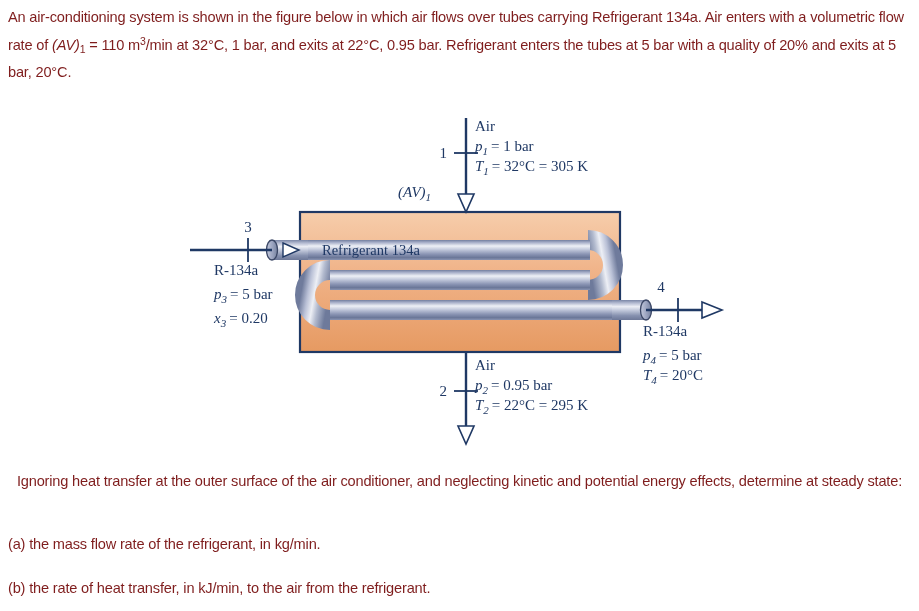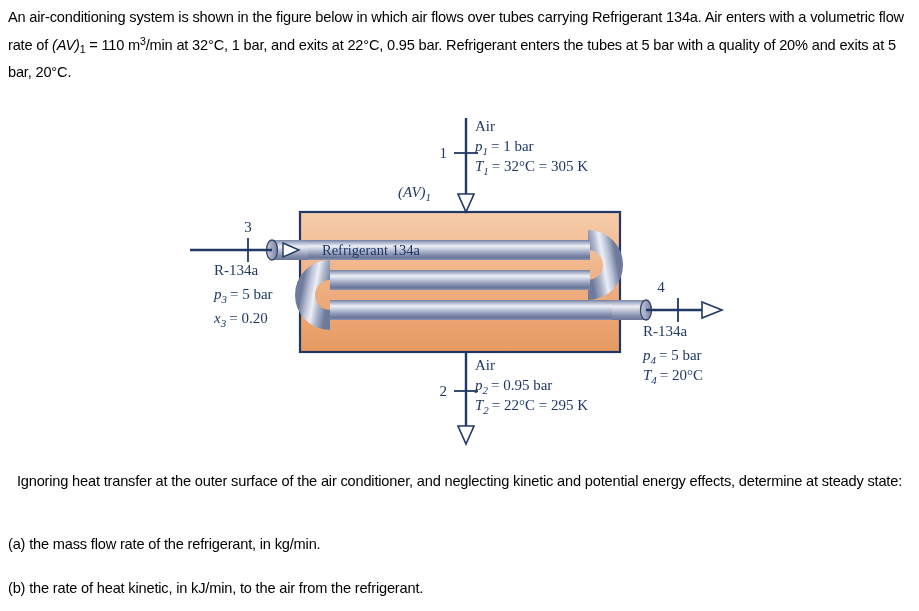--- a/index.html
+++ b/index.html
@@ -12,21 +12,21 @@
     width: 919px;
     height: 611px;
     position: relative;
     font-family: "Liberation Sans", sans-serif;
     overflow: hidden;
   }
   .problem-text {
     position: absolute;
     left: 8px;
     width: 903px;
-    color: #000000;
+    color: #7f1d1d;
     font-size: 14.6px;
     line-height: 23.5px;
     letter-spacing: -0.18px;
     font-family: "Liberation Sans", sans-serif;
   }
   #intro-paragraph { top: 6px; }
   #closing-paragraph { top: 470px; text-align: center; }
   #question-a { top: 533px; }
   #question-b { top: 577px; }
 
@@ -228,13 +228,13 @@
       <tspan class="it">T</tspan><tspan class="it" dy="4" font-size="11">2</tspan><tspan dy="-4" dx="3">= 22°C = 295 K</tspan>
     </text>
   </g>
 </svg>
 </div>
 
 <div class="problem-text" id="closing-paragraph">Ignoring heat transfer at the outer surface of the air conditioner, and neglecting kinetic and potential energy effects, determine at steady state:</div>
 
 <div class="problem-text" id="question-a">(a) the mass flow rate of the refrigerant, in kg/min.</div>
 
-<div class="problem-text" id="question-b">(b) the rate of heat kinetic, in kJ/min, to the air from the refrigerant.</div>
+<div class="problem-text" id="question-b">(b) the rate of heat transfer, in kJ/min, to the air from the refrigerant.</div>
 
 </body></html>

